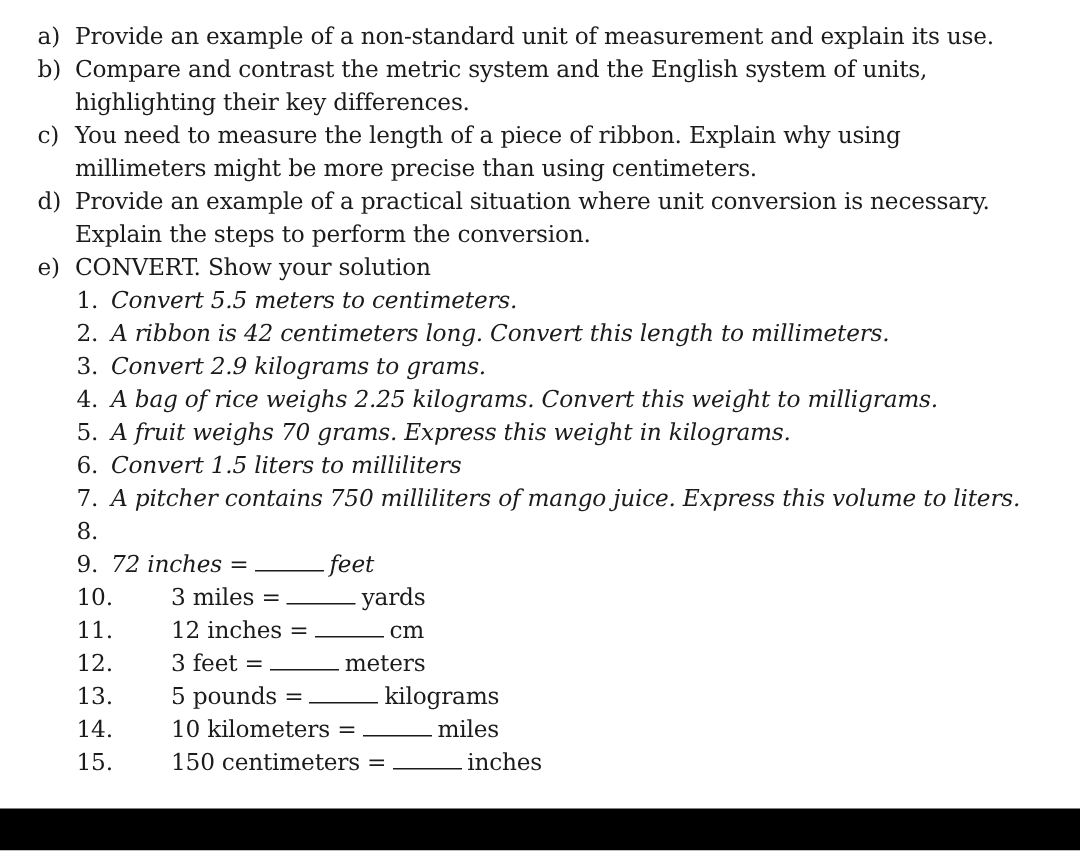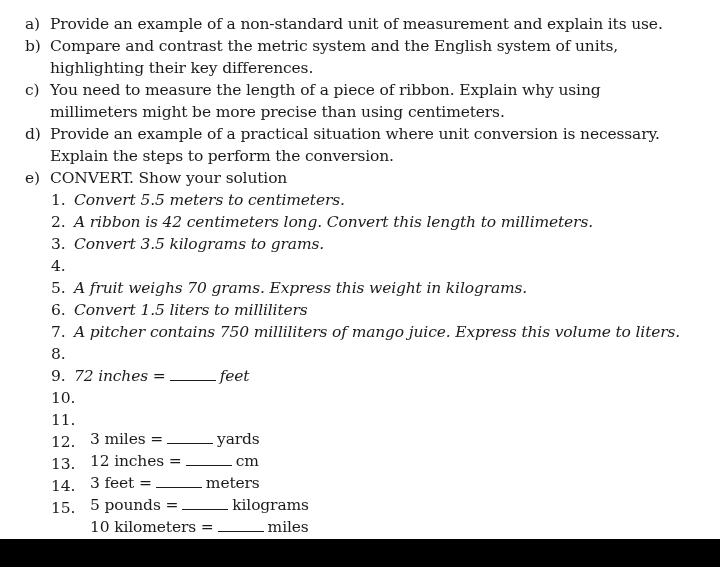--- a/index.html
+++ b/index.html
@@ -43,22 +43,21 @@
     position: absolute;
     left: 51px;
   }
   .ntxt {
     position: absolute;
     left: 74px;
     font-style: italic;
   }
   .ntxt-wide {
     position: absolute;
-    left: 90px;
-    margin-top: 41px;
+    left: 114px;
   }
   .blank {
     display: inline-block;
     width: 46px;
     border-bottom: 1px solid #1b1b1b;
     height: 14px;
     vertical-align: baseline;
     margin: 0 4px;
   }
   .bottom-bar {
@@ -112,24 +111,25 @@
   <div class="line" style="top:189px;left:0;width:720px;">
     <span class="num">1.</span>
     <span class="ntxt">Convert 5.5 meters to centimeters.</span>
   </div>
   <div class="line" style="top:211px;left:0;width:720px;">
     <span class="num">2.</span>
     <span class="ntxt">A ribbon is 42 centimeters long. Convert this length to millimeters.</span>
   </div>
   <div class="line" style="top:233px;left:0;width:720px;">
     <span class="num">3.</span>
-    <span class="ntxt">Convert 3.5 kilograms to grams.</span>
+    <span class="ntxt">Convert 2.9 kilograms to grams.</span>
   </div>
   <div class="line" style="top:255px;left:0;width:720px;">
     <span class="num">4.</span>
+    <span class="ntxt">A bag of rice weighs 2.25 kilograms. Convert this weight to milligrams.</span>
   </div>
   <div class="line" style="top:277px;left:0;width:720px;">
     <span class="num">5.</span>
     <span class="ntxt">A fruit weighs 70 grams. Express this weight in kilograms.</span>
   </div>
   <div class="line" style="top:299px;left:0;width:720px;">
     <span class="num">6.</span>
     <span class="ntxt">Convert 1.5 liters to milliliters</span>
   </div>
   <div class="line" style="top:321px;left:0;width:720px;">

